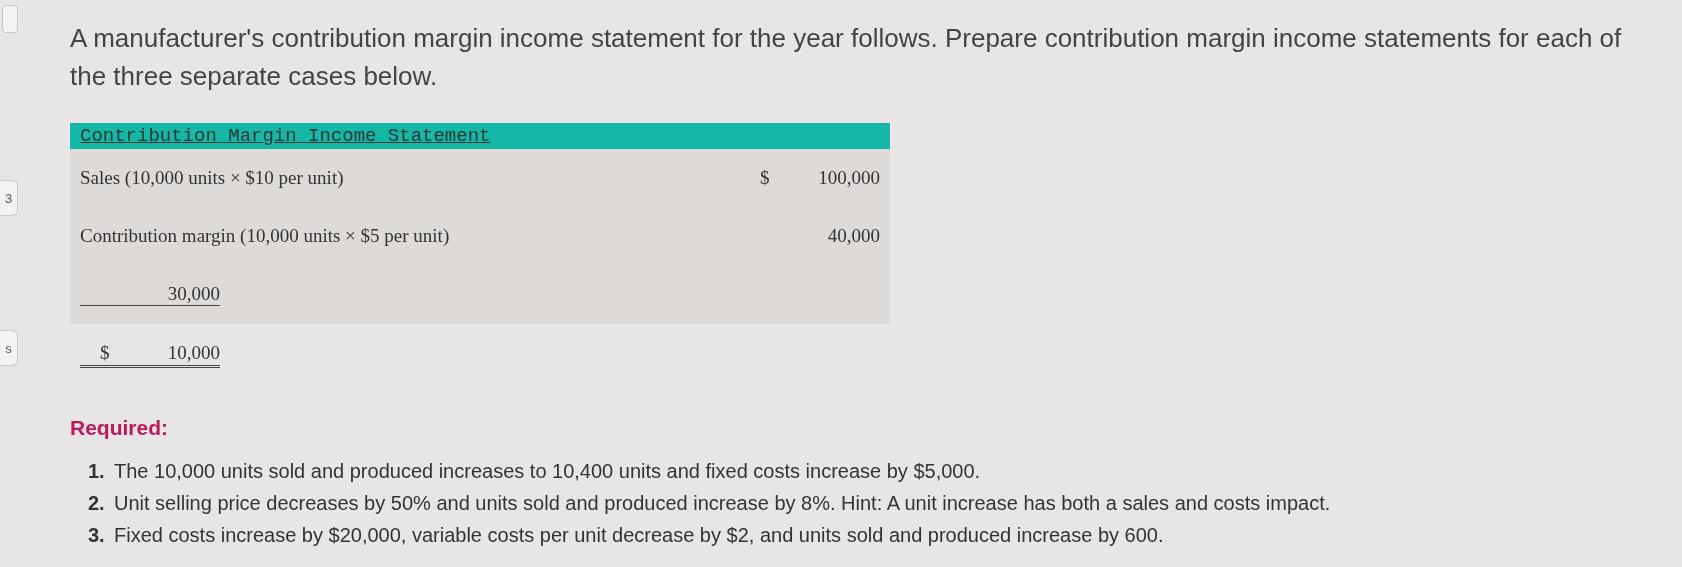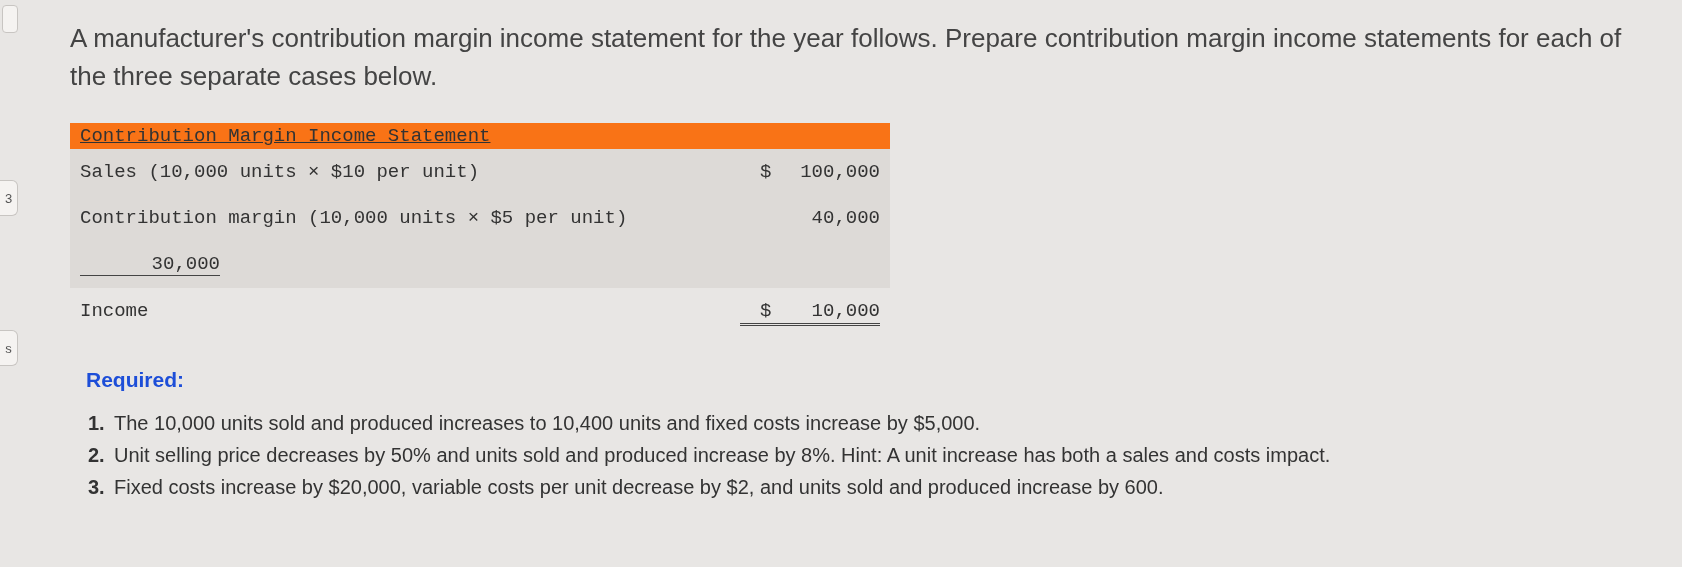--- a/index.html
+++ b/index.html
@@ -43,31 +43,31 @@
       color: #444;
       line-height: 1.45;
       margin-bottom: 28px;
     }
     .statement-box {
       display: inline-block;
       min-width: 820px;
       margin-bottom: 30px;
     }
     .statement-header {
-      background: #f97316;
+      background: #14b8a6;
       padding: 2px 10px;
       font-family: 'Courier New', monospace;
       font-size: 19px;
       color: #333;
       text-decoration: underline;
     }
     .statement-row {
       display: flex;
-      padding: 12px 10px;
-      font-family: Liberation Mono, monospace;
+      padding: 18px 10px;
+      font-family: Liberation Serif, serif;
       font-size: 19px;
       color: #333;
       background: #dddad7;
     }
     .statement-row.income {
       background: transparent;
     }
     .row-label {
       flex: 1;
       min-width: 560px;
@@ -85,23 +85,22 @@
     .underline-single {
       border-bottom: 1.5px solid #444;
     }
     .underline-double {
       border-bottom: 3px double #444;
       padding-bottom: 1px;
     }
     .required-header {
       font-size: 21px;
       font-weight: bold;
-      color: #1d4ed8;
+      color: #be185d;
       margin-bottom: 16px;
-      margin-left: 16px;
     }
     .req-list {
       list-style: none;
       padding-left: 18px;
     }
     .req-item {
       font-size: 20px;
       color: #333;
       line-height: 1.5;
       display: flex;
@@ -144,21 +143,20 @@
     <div class="statement-row">
       <span class="row-label">Contribution margin (10,000 units × $5 per unit)</span>
       <span class="row-value">40,000</span>
     </div>
     
     <div class="statement-row">
       <span class="row-value underline-single">30,000</span>
     </div>
     
     <div class="statement-row income">
-      <span class="row-label">Income</span>
       <span class="row-value has-dollar underline-double">10,000</span>
     </div>
   </div>
 
   <div class="required-header">Required:</div>
 
   <ol class="req-list">
     <li class="req-item">
       <span class="req-num">1.</span>
       <span class="req-text">The 10,000 units sold and produced increases to 10,400 units and fixed costs increase by $5,000.</span>

